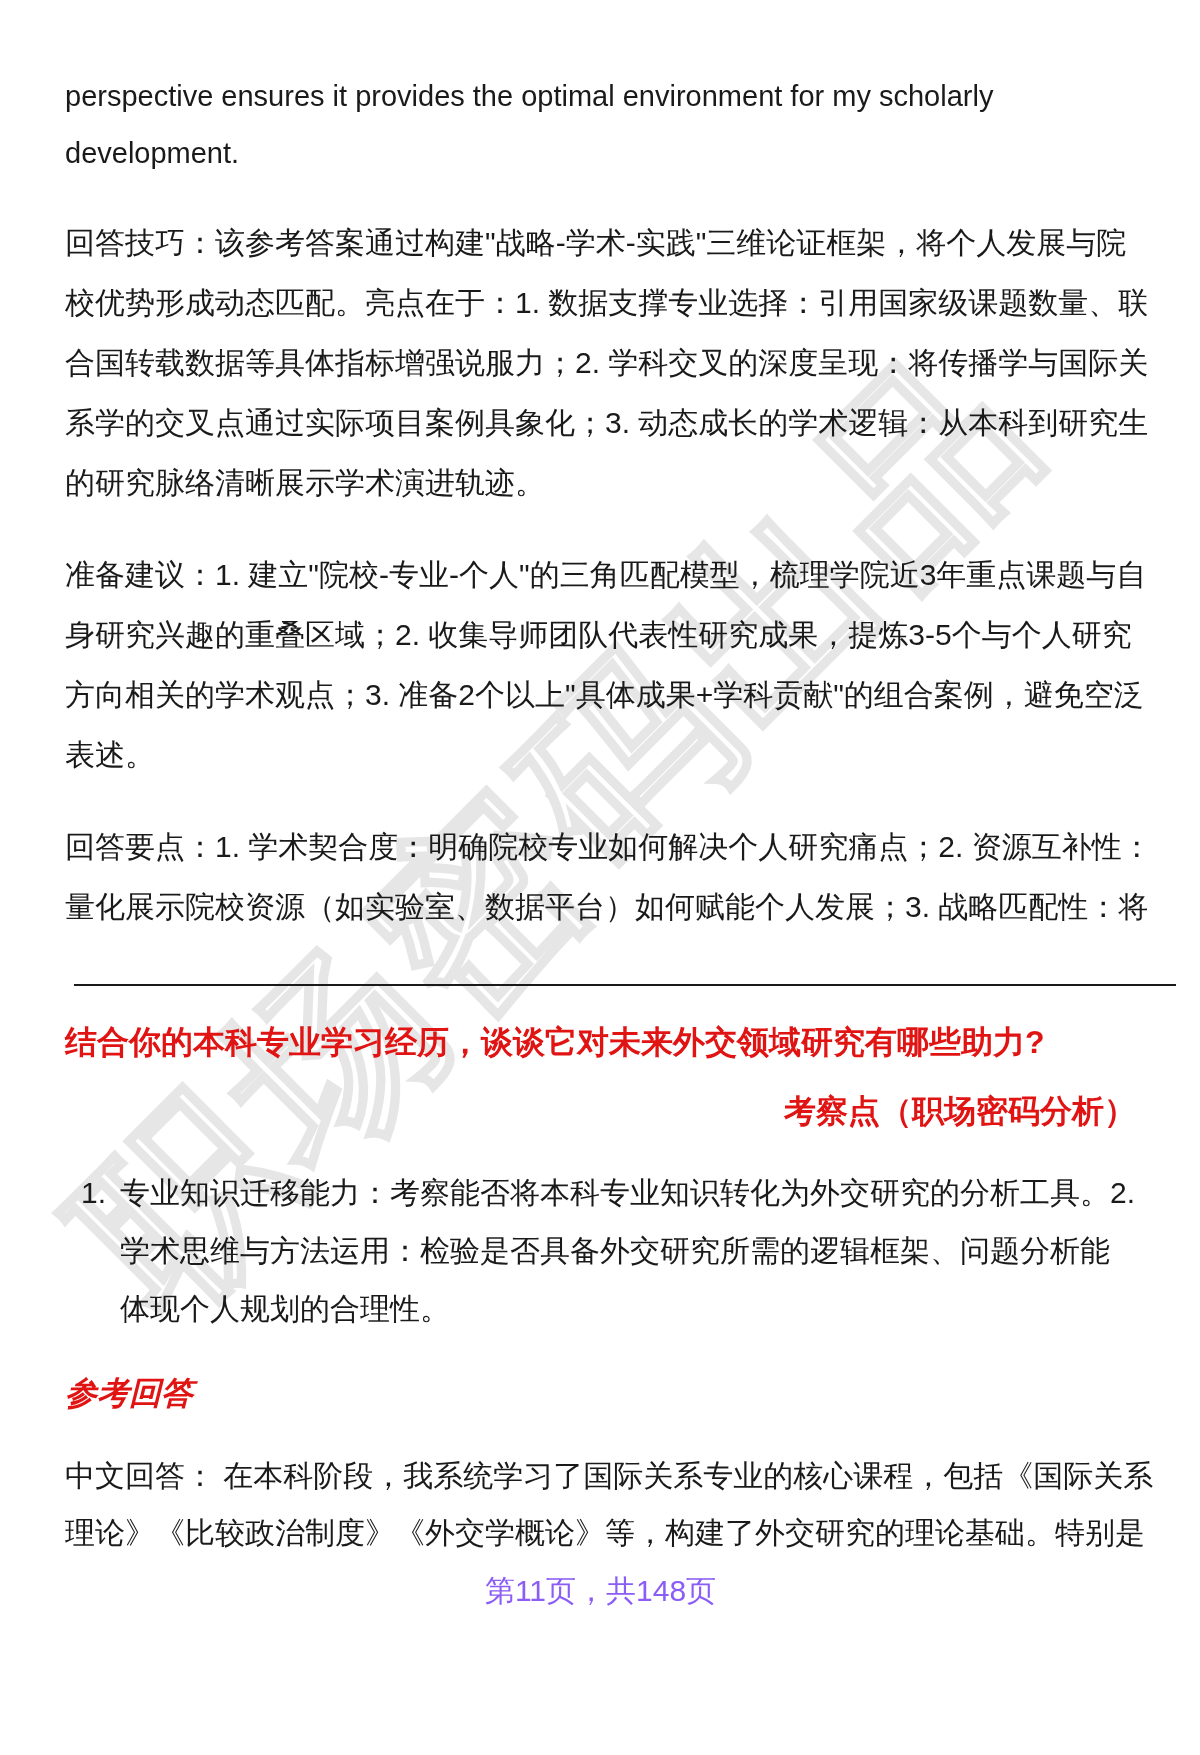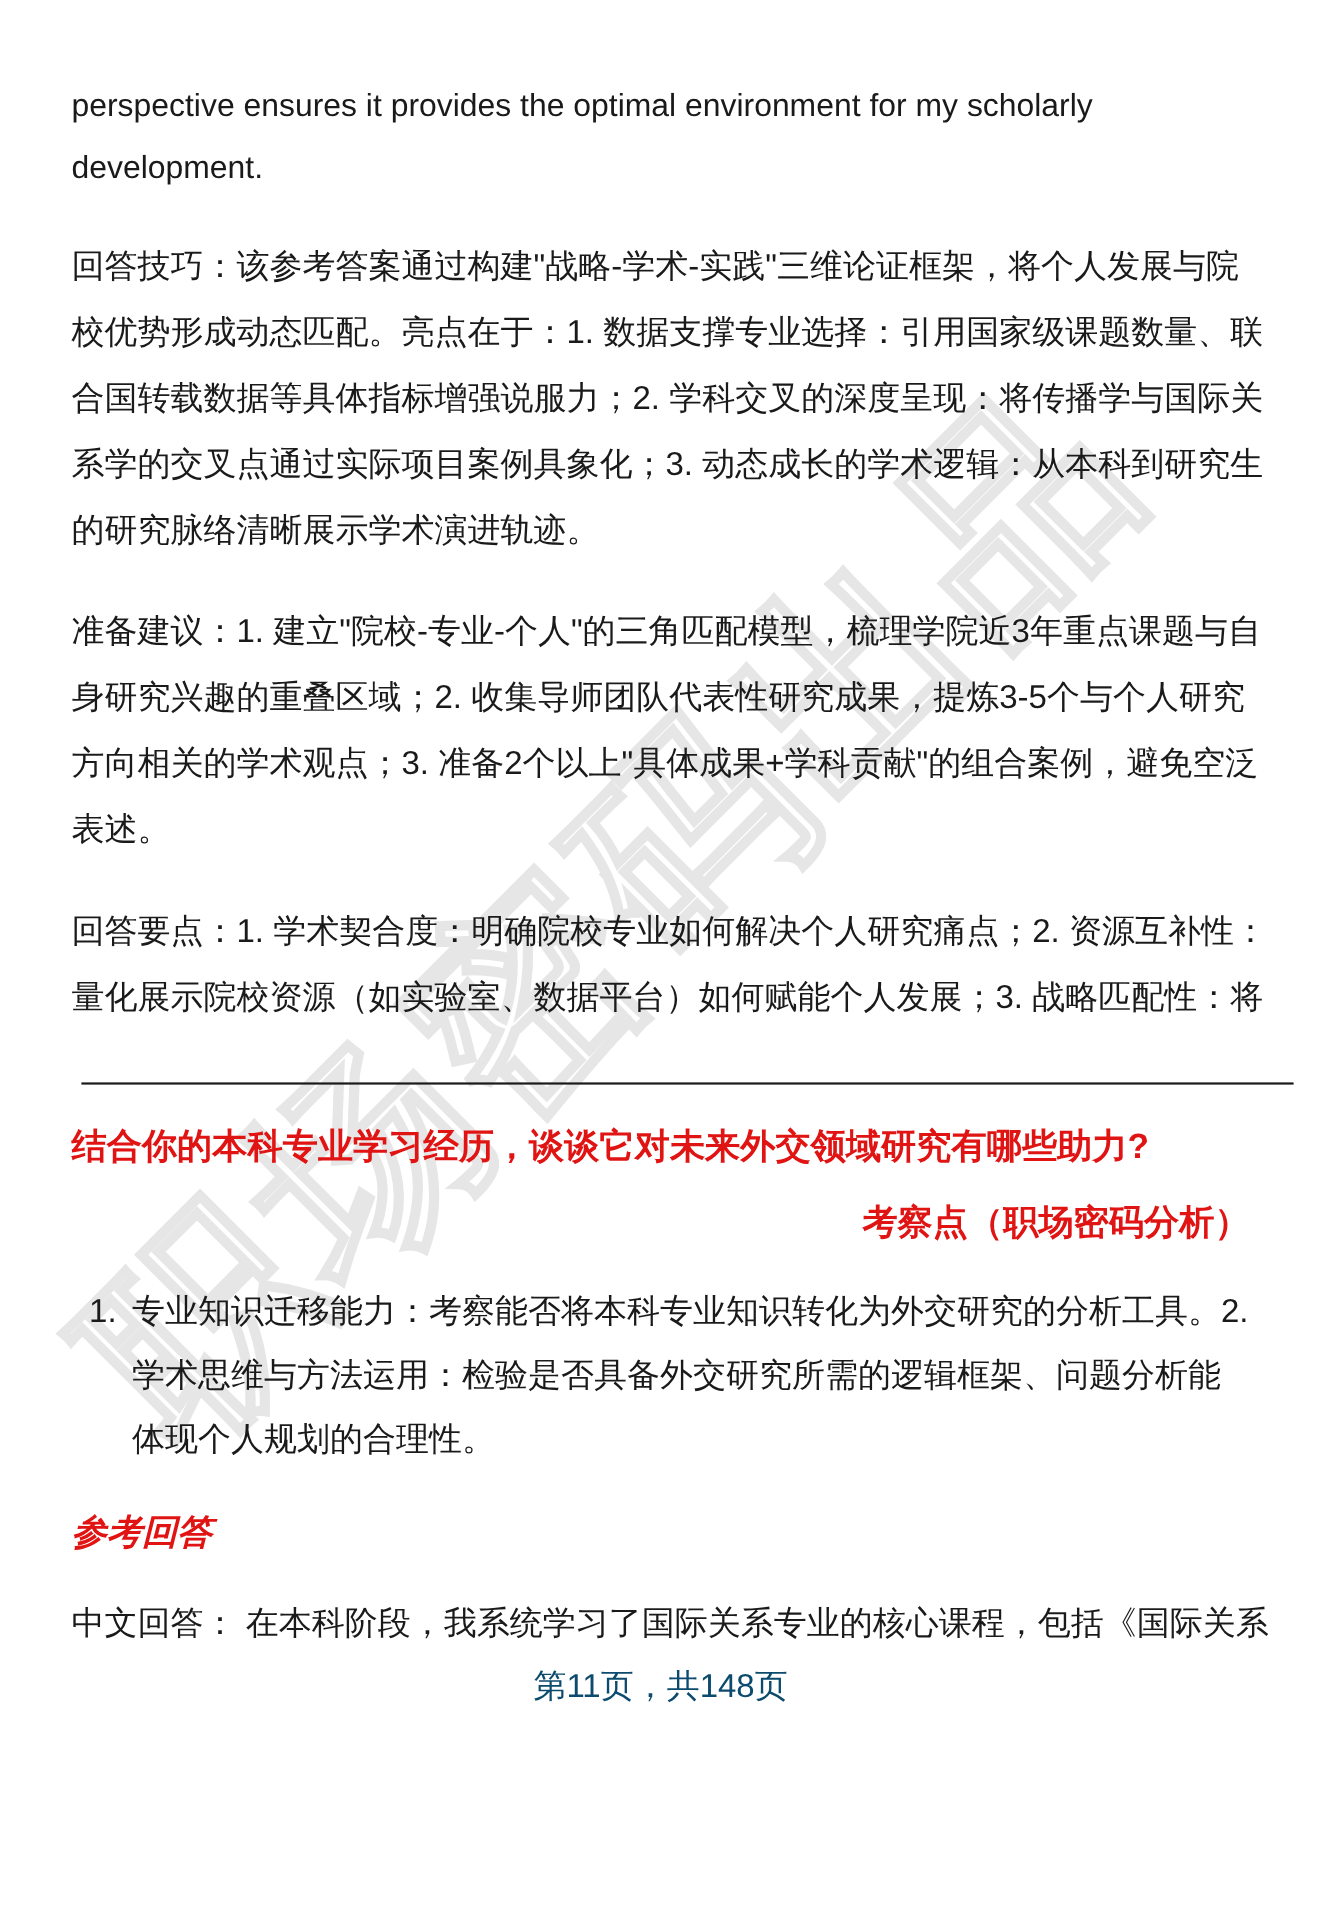--- a/index.html
+++ b/index.html
@@ -69,21 +69,21 @@
     top: 0;
     line-height: 58px;
   }
   #h-reference { margin-top: 25px; font-style: italic; }
   #p-chinese   { margin-top: 24px; font-size: 30px; line-height: 57px; }
   .footer {
     margin-top: 1px;
     text-align: center;
     font-size: 30px;
     line-height: 57px;
-    color: #0c4a6e;
+    color: #8b5cf6;
   }
 </style>
 </head>
 <body>
 
 <div class="page">
 
   <div class="watermark">职场密码出品</div>
 
   <div class="content">
@@ -123,18 +123,19 @@
       <span class="list-marker">1.</span>
       <div class="line">专业知识迁移能力：考察能否将本科专业知识转化为外交研究的分析工具。2.</div>
       <div class="line">学术思维与方法运用：检验是否具备外交研究所需的逻辑框架、问题分析能</div>
       <div class="line">体现个人规划的合理性。</div>
     </div>
 
     <div class="h-red" id="h-reference">参考回答</div>
 
     <div class="para" id="p-chinese">
       <div class="line">中文回答： 在本科阶段，我系统学习了国际关系专业的核心课程，包括《国际关系</div>
+      <div class="line">理论》《比较政治制度》《外交学概论》等，构建了外交研究的理论基础。特别是</div>
     </div>
 
     <div class="footer">第11页，共148页</div>
 
   </div>
 </div>
 
 </body></html>

